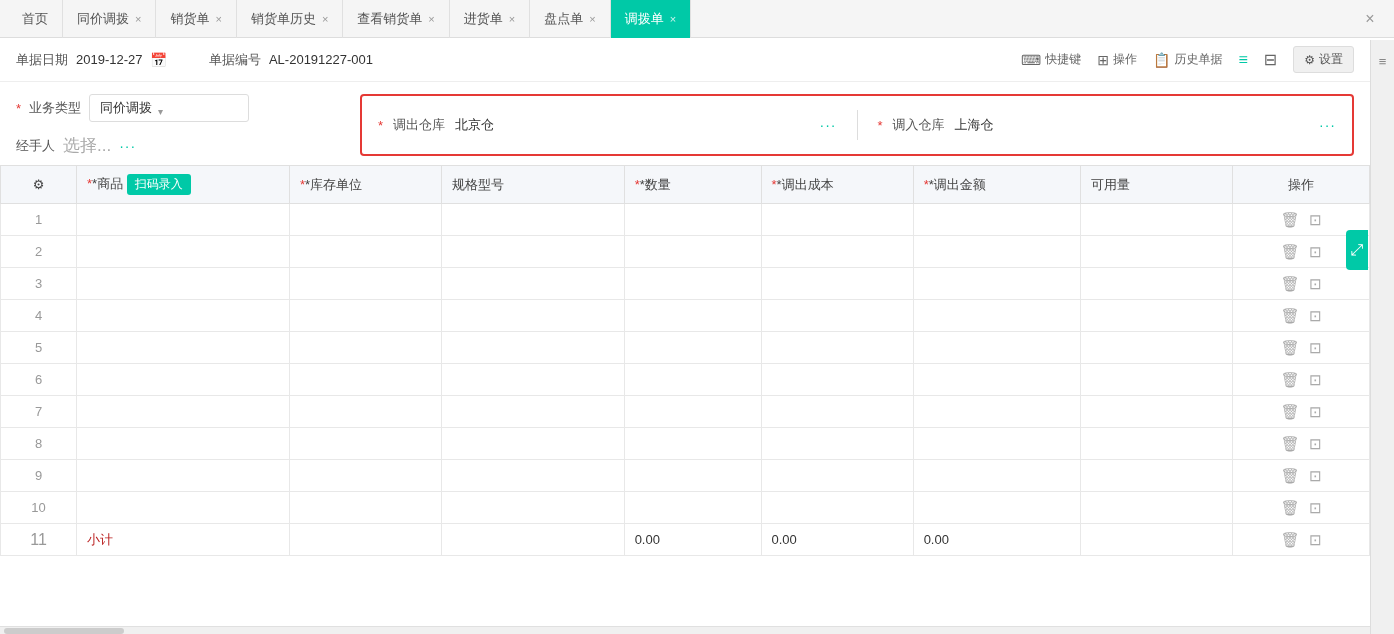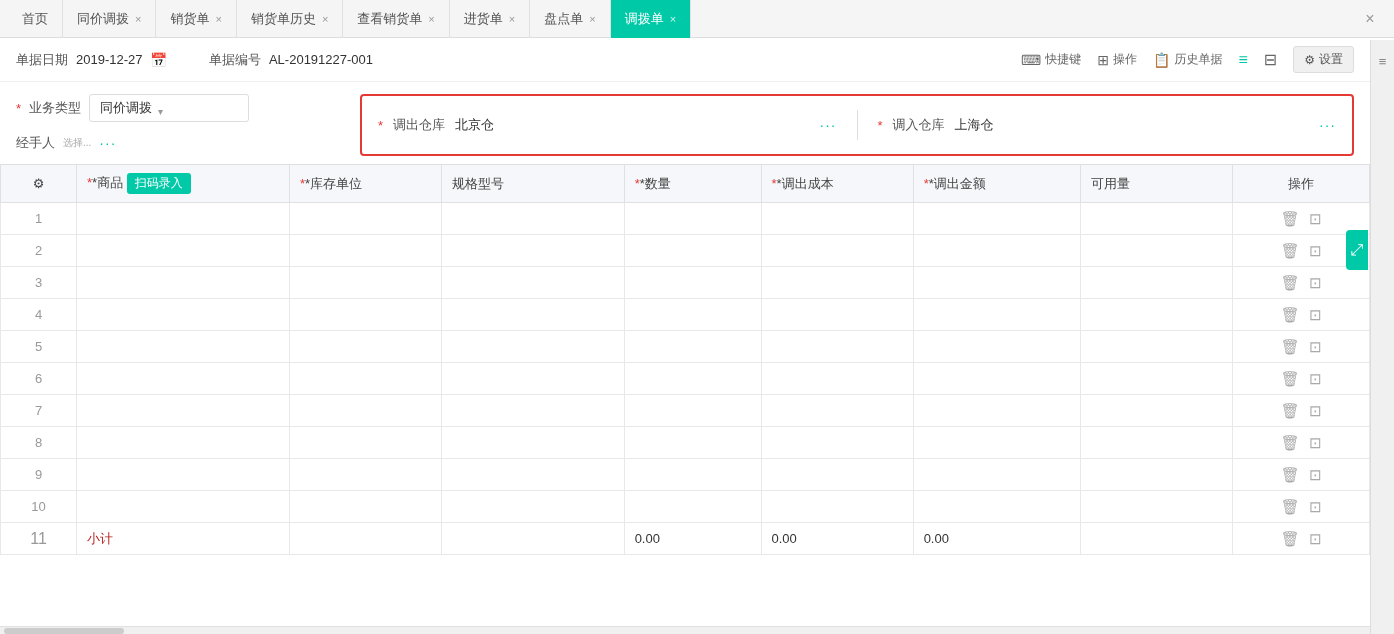--- a/index.html
+++ b/index.html
@@ -84,21 +84,21 @@
 
     .warehouse-field {
       display: flex; align-items: center; gap: 10px;
       flex: 1;
     }
     .warehouse-label { color: #555; }
     .warehouse-value { color: #333; font-size: 13px; flex: 1; }
     .warehouse-sep {
       width: 1px; height: 30px; background: #ddd; margin: 0 20px;
     }
-    .person-placeholder { color: #aaa; font-size: 10px; cursor: pointer; }
+    .person-placeholder { color: #aaa; font-size: 17px; cursor: pointer; }
 
     
     .table-wrapper { flex: 1; overflow-x: auto; overflow-y: auto; }
     table { width: 100%; border-collapse: collapse; table-layout: fixed; }
     th {
       background: #f5f7fa; border: 1px solid #e0e0e0;
       padding: 8px 10px; font-weight: 500; text-align: left;
       font-size: 13px; color: #444; white-space: nowrap;
     }
     td {

